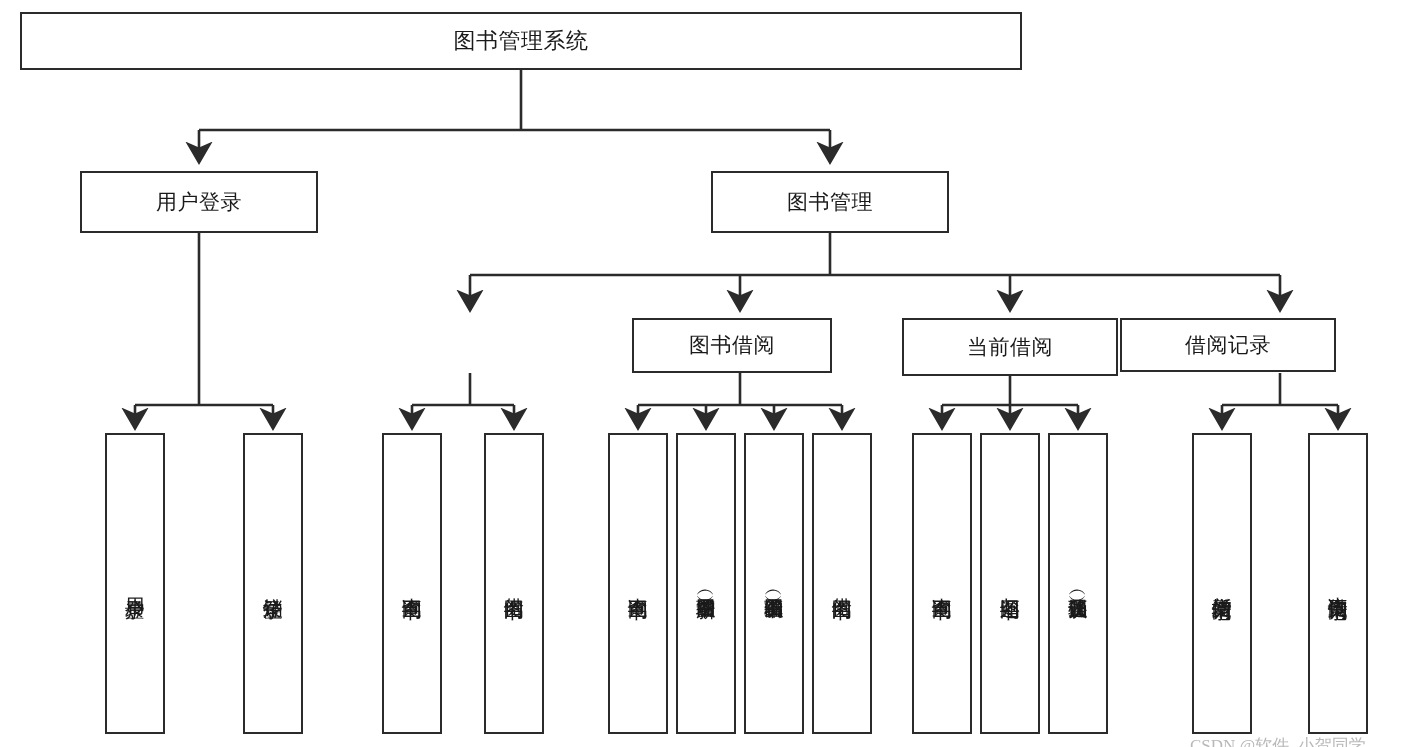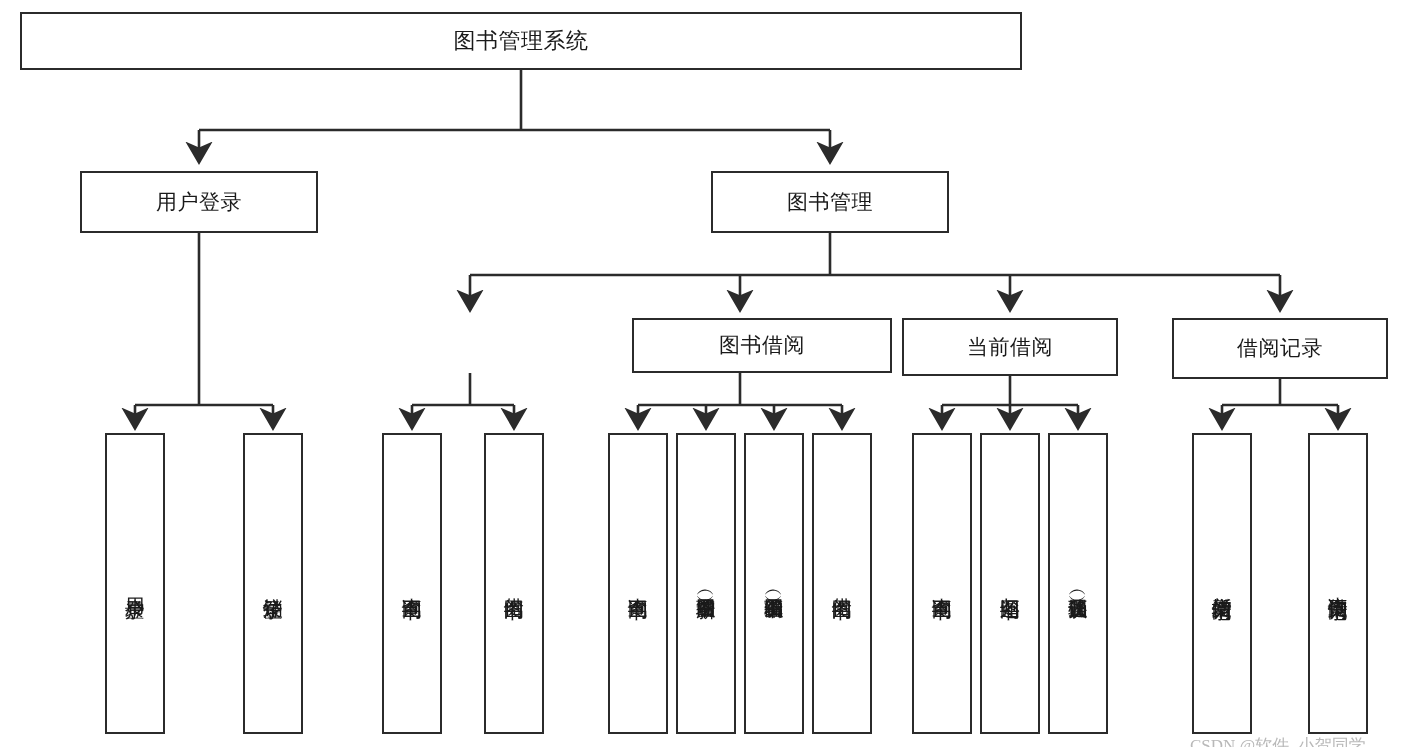--- a/index.html
+++ b/index.html
@@ -134,27 +134,27 @@
     <span class="node-label">图书管理系统</span>
   </div>
 
   <div class="node" style="left:80px; top:171px; width:238px; height:62px;">
     <span class="node-label">用户登录</span>
   </div>
   <div class="node" style="left:711px; top:171px; width:238px; height:62px;align-items:center;">
     <span class="node-label">图书管理</span>
   </div>
 
-  <div class="node" style="left:632px; top:318px; width:260px; height:55px;">
+  <div class="node" style="left:632px; top:318px; width:200px; height:55px;">
     <span class="node-label">图书借阅</span>
   </div>
   <div class="node" style="left:902px; top:318px; width:216px; height:58px;">
     <span class="node-label">当前借阅</span>
   </div>
-  <div class="node" style="left:1172px; top:318px; width:216px; height:61px;">
+  <div class="node" style="left:1120px; top:318px; width:216px; height:54px;">
     <span class="node-label">借阅记录</span>
   </div>
 
   <div class="node leaf" style="left:105px; top:433px; width:60px; height:301px;">
     <span class="node-label">用户登录</span>
   </div>
   <div class="node leaf" style="left:243px; top:433px; width:60px; height:301px;">
     <span class="node-label">注销登录</span>
   </div>
 

